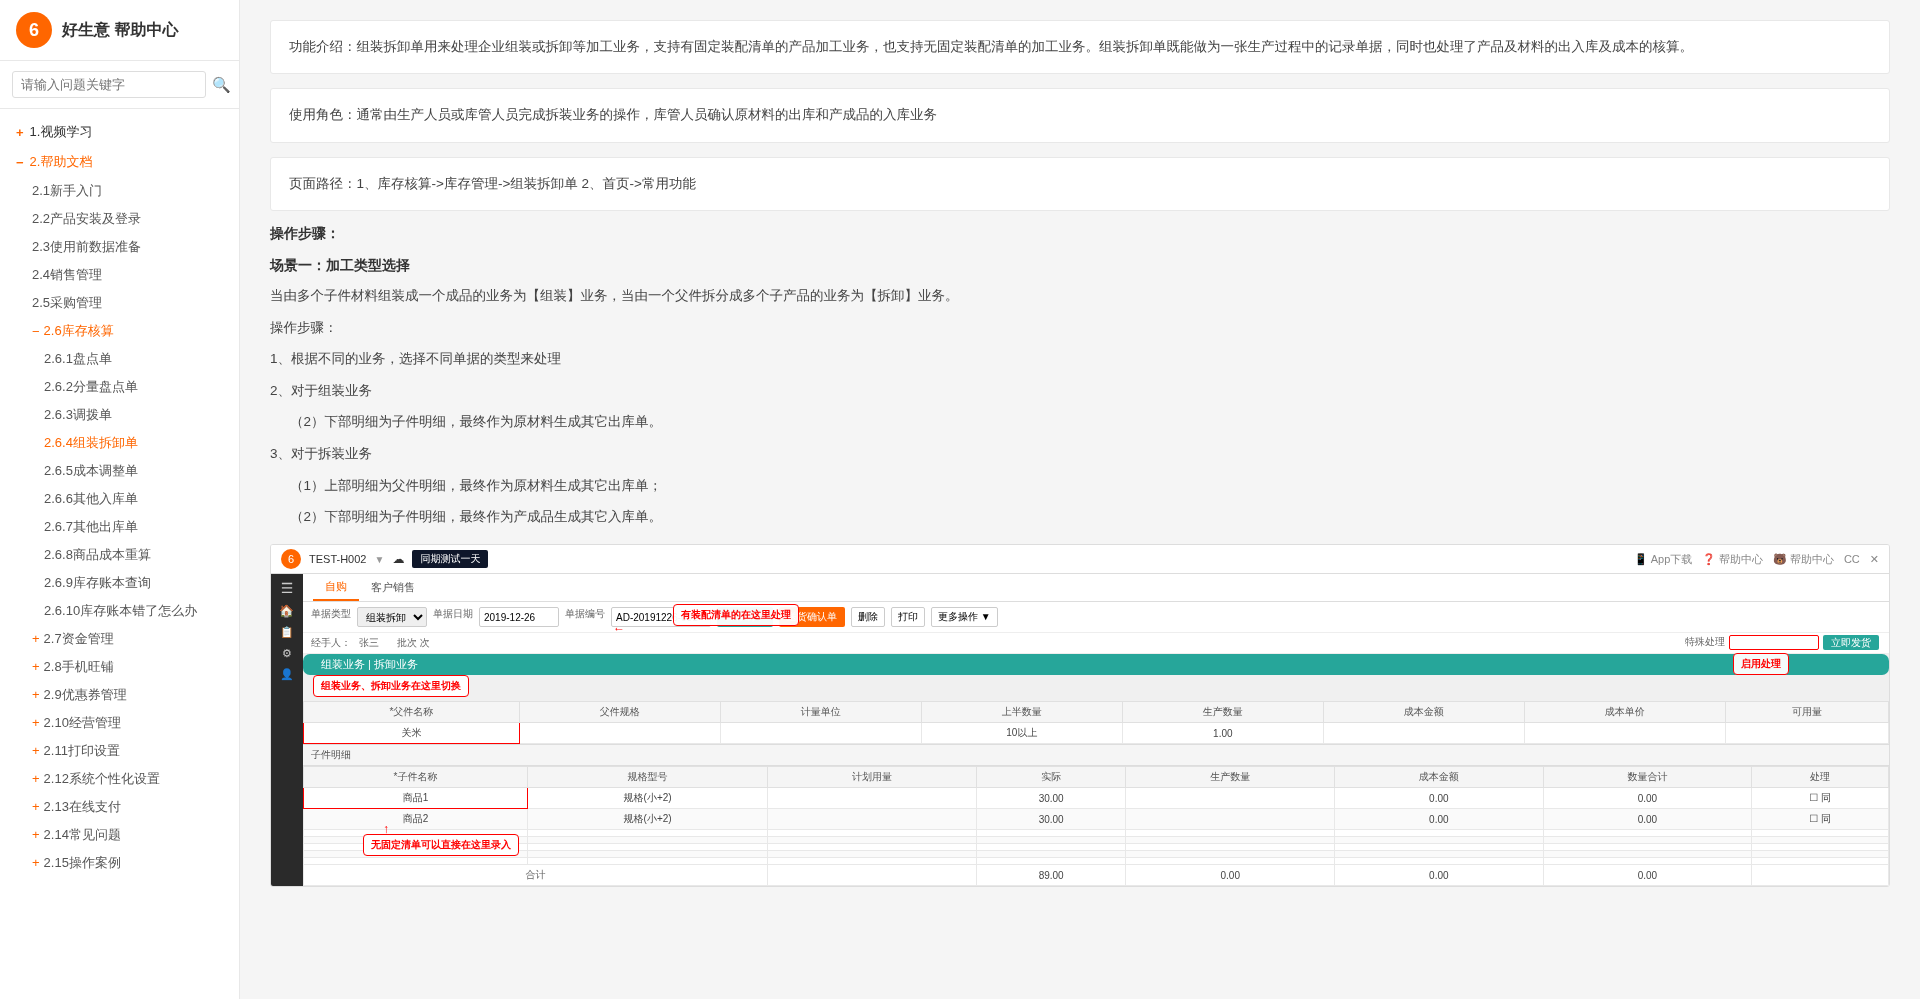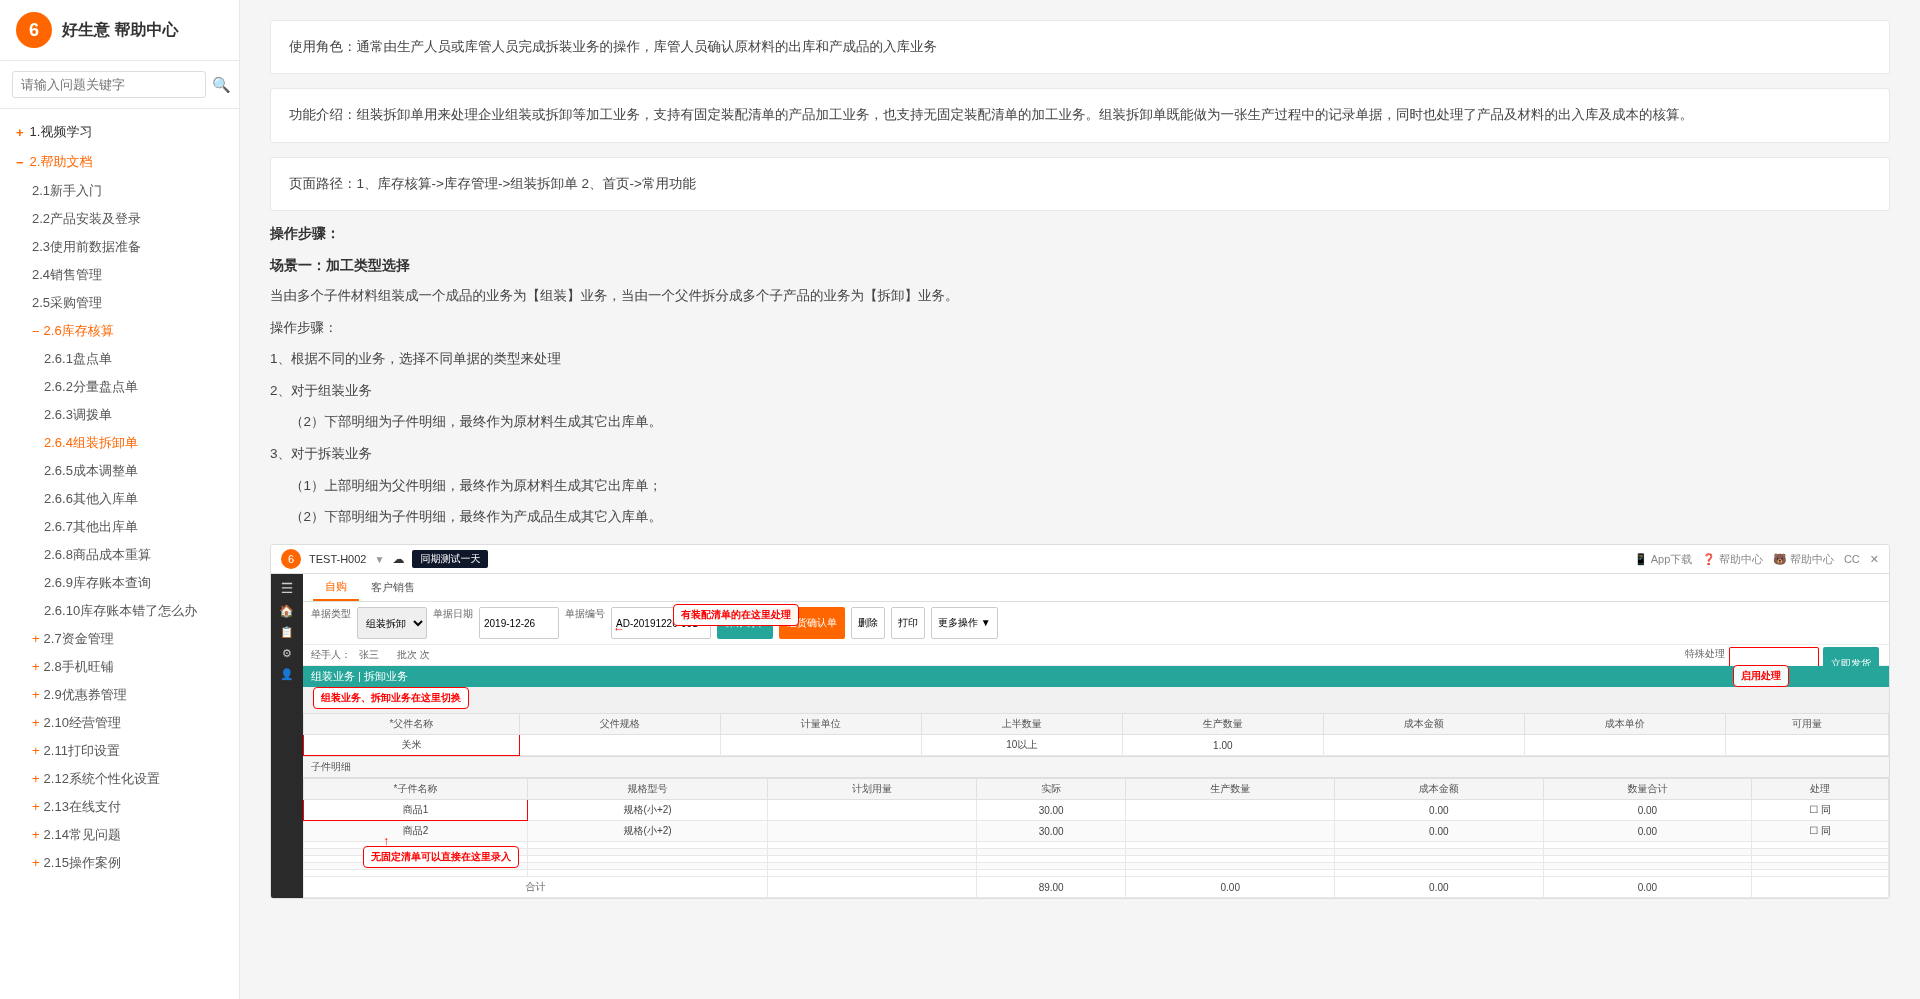--- a/index.html
+++ b/index.html
@@ -261,25 +261,25 @@
     <div class="nav-child">
       <span style="color:#f60;margin-right:4px;">+</span>2.15操作案例</div>
   </div>
 </div>
 
 <div id="main">
 
   <div id="content-area">
 
     <div class="info-box">
+      <span>功能介绍：组装拆卸单用来处理企业组装或拆卸等加工业务，支持有固定装配清单的产品加工业务，也支持无固定装配清单的加工业务。组装拆卸单既能做为一张生产过程中的记录单据，同时也处理了产品及材料的出入库及成本的核算。</span>
+    </div>
+
+    <div class="info-box">
       <span>使用角色：通常由生产人员或库管人员完成拆装业务的操作，库管人员确认原材料的出库和产成品的入库业务</span>
-    </div>
-
-    <div class="info-box">
-      <span>功能介绍：组装拆卸单用来处理企业组装或拆卸等加工业务，支持有固定装配清单的产品加工业务，也支持无固定装配清单的加工业务。组装拆卸单既能做为一张生产过程中的记录单据，同时也处理了产品及材料的出入库及成本的核算。</span>
     </div>
 
     <div class="info-box">
       <span>页面路径：1、库存核算-&gt;库存管理-&gt;组装拆卸单 2、首页-&gt;常用功能</span>
     </div>
 
     <div class="section-title">操作步骤：</div>
 
     <div class="section-title">场景一：加工类型选择</div>
     <div class="content-text">当由多个子件材料组装成一个成品的业务为【组装】业务，当由一个父件拆分成多个子产品的业务为【拆卸】业务。</div>
@@ -333,40 +333,40 @@
                 <option>组装拆卸</option>
               </select>
               <span style="font-size:10px;color:#666;">单据日期</span>
               <input type="text" value="2019-12-26" style="font-size: 10px; border: 1px solid rgb(204, 204, 204); border-radius: 2px; padding: 1px 4px; width: 80px;">
               <span style="font-size:10px;color:#666;">单据编号</span>
               <input type="text" value="AD-20191226-001" style="font-size: 10px; border: 1px solid rgb(204, 204, 204); border-radius: 2px; padding: 1px 4px; width: 100px;">
               <button class="teal-btn" style="font-size:10px;">保存制单</button>
               <button style="background:#f60;color:#fff;border:none;border-radius:2px;padding:2px 8px;font-size:10px;cursor:pointer;">送货确认单</button>
               <button style="background:#fff;border:1px solid #ccc;border-radius:2px;padding:2px 6px;font-size:10px;cursor:pointer;">删除</button>
               <button style="background:#fff;border:1px solid #ccc;border-radius:2px;padding:2px 6px;font-size:10px;cursor:pointer;">打印</button>
-              <button style="background:#fff;border:1px solid #ccc;border-radius:2px;padding:8px 6px;font-size:10px;cursor:pointer;">更多操作 ▼</button>
+              <button style="background:#fff;border:1px solid #ccc;border-radius:2px;padding:2px 6px;font-size:10px;cursor:pointer;">更多操作 ▼</button>
 
               <div class="annotation-bubble" style="position:absolute;top:2px;left:370px;font-size:10px;z-index:10;">有装配清单的在这里处理</div>
               <div style="position:absolute;top:18px;left:310px;color:#f00;font-size:12px;">←</div>
             </div>
 
             <div style="background:#fff;border-bottom:1px solid #eee;padding:3px 8px;display:flex;align-items:center;gap:8px;font-size:10px;color:#666;position:relative;">
               <span>经手人：</span>
               <span>张三</span>
               <span style="margin-left:10px;">批次 次</span>
               <div style="position:absolute;right:10px;top:2px;display:flex;gap:4px;">
                 <span style="font-size:10px;color:#666;">特殊处理</span>
                 <input type="text" style="font-size: 10px; border: 1px solid rgb(255, 0, 0); border-radius: 2px; padding: 1px 50px 1px 4px; width: 90px;">
-                <button style="background:#26a69a;color:#fff;border:none;border-radius:2px;padding:10px 8px;font-size:10px;cursor:pointer;">立即发货</button>
+                <button style="background:#26a69a;color:#fff;border:none;border-radius:2px;padding:0 8px;font-size:10px;cursor:pointer;">立即发货</button>
               </div>
 
               <div class="annotation-bubble" style="position:absolute;right:100px;bottom:-22px;font-size:10px;z-index:10;border-color:#f00;">启用处理</div>
             </div>
 
-            <div style="background:#26a69a;padding:3px 8px;display:flex;align-items:flex-end;font-size:11px;color:#fff;position:relative;">
+            <div style="background:#26a69a;padding:3px 18px;display:flex;align-items:flex-end;font-size:11px;color:#fff;position:relative;border-radius:7px;">
               <span>组装业务 | 拆卸业务</span>
 
               <div class="annotation-bubble" style="position:absolute;left:10px;bottom:-22px;color:#f00;border-color:#f00;background:#fff;font-size:10px;z-index:10;">组装业务、拆卸业务在这里切换</div>
             </div>
 
             <div style="background:#fff;overflow:auto;position:relative;margin-top:26px;">
               <table class="app-table">
                 <thead>
                   <tr>
                     <th>*父件名称</th>

